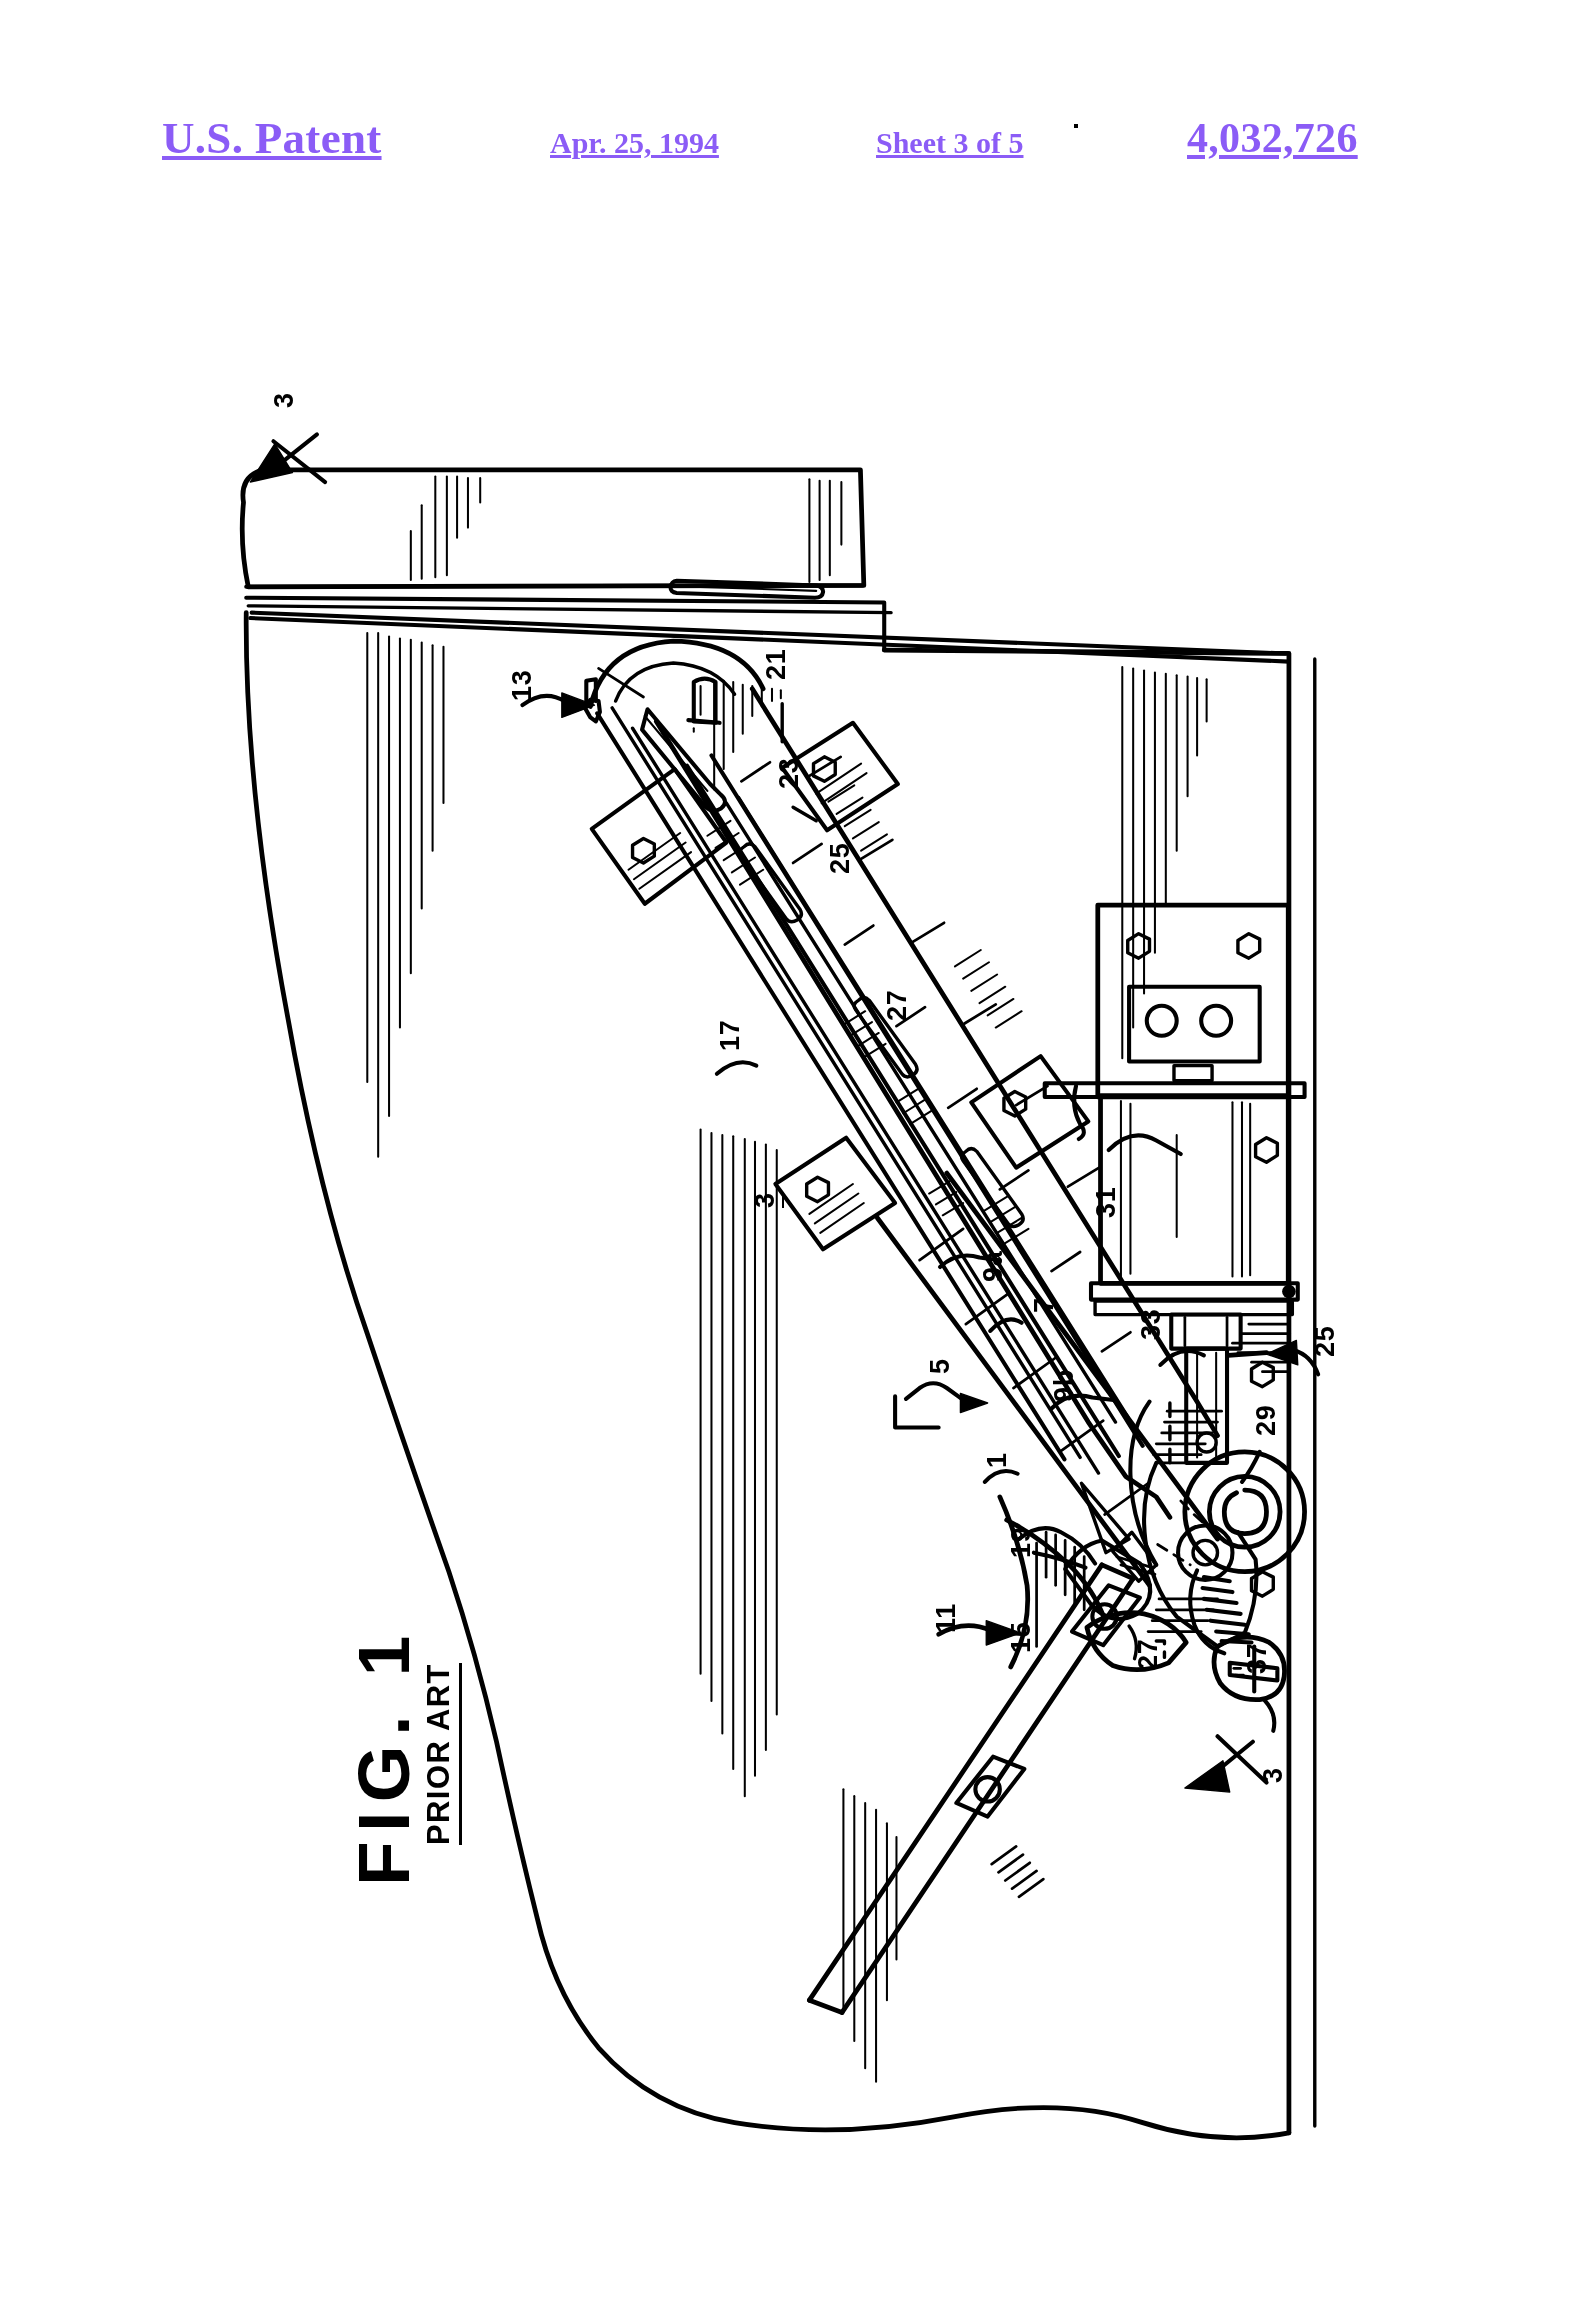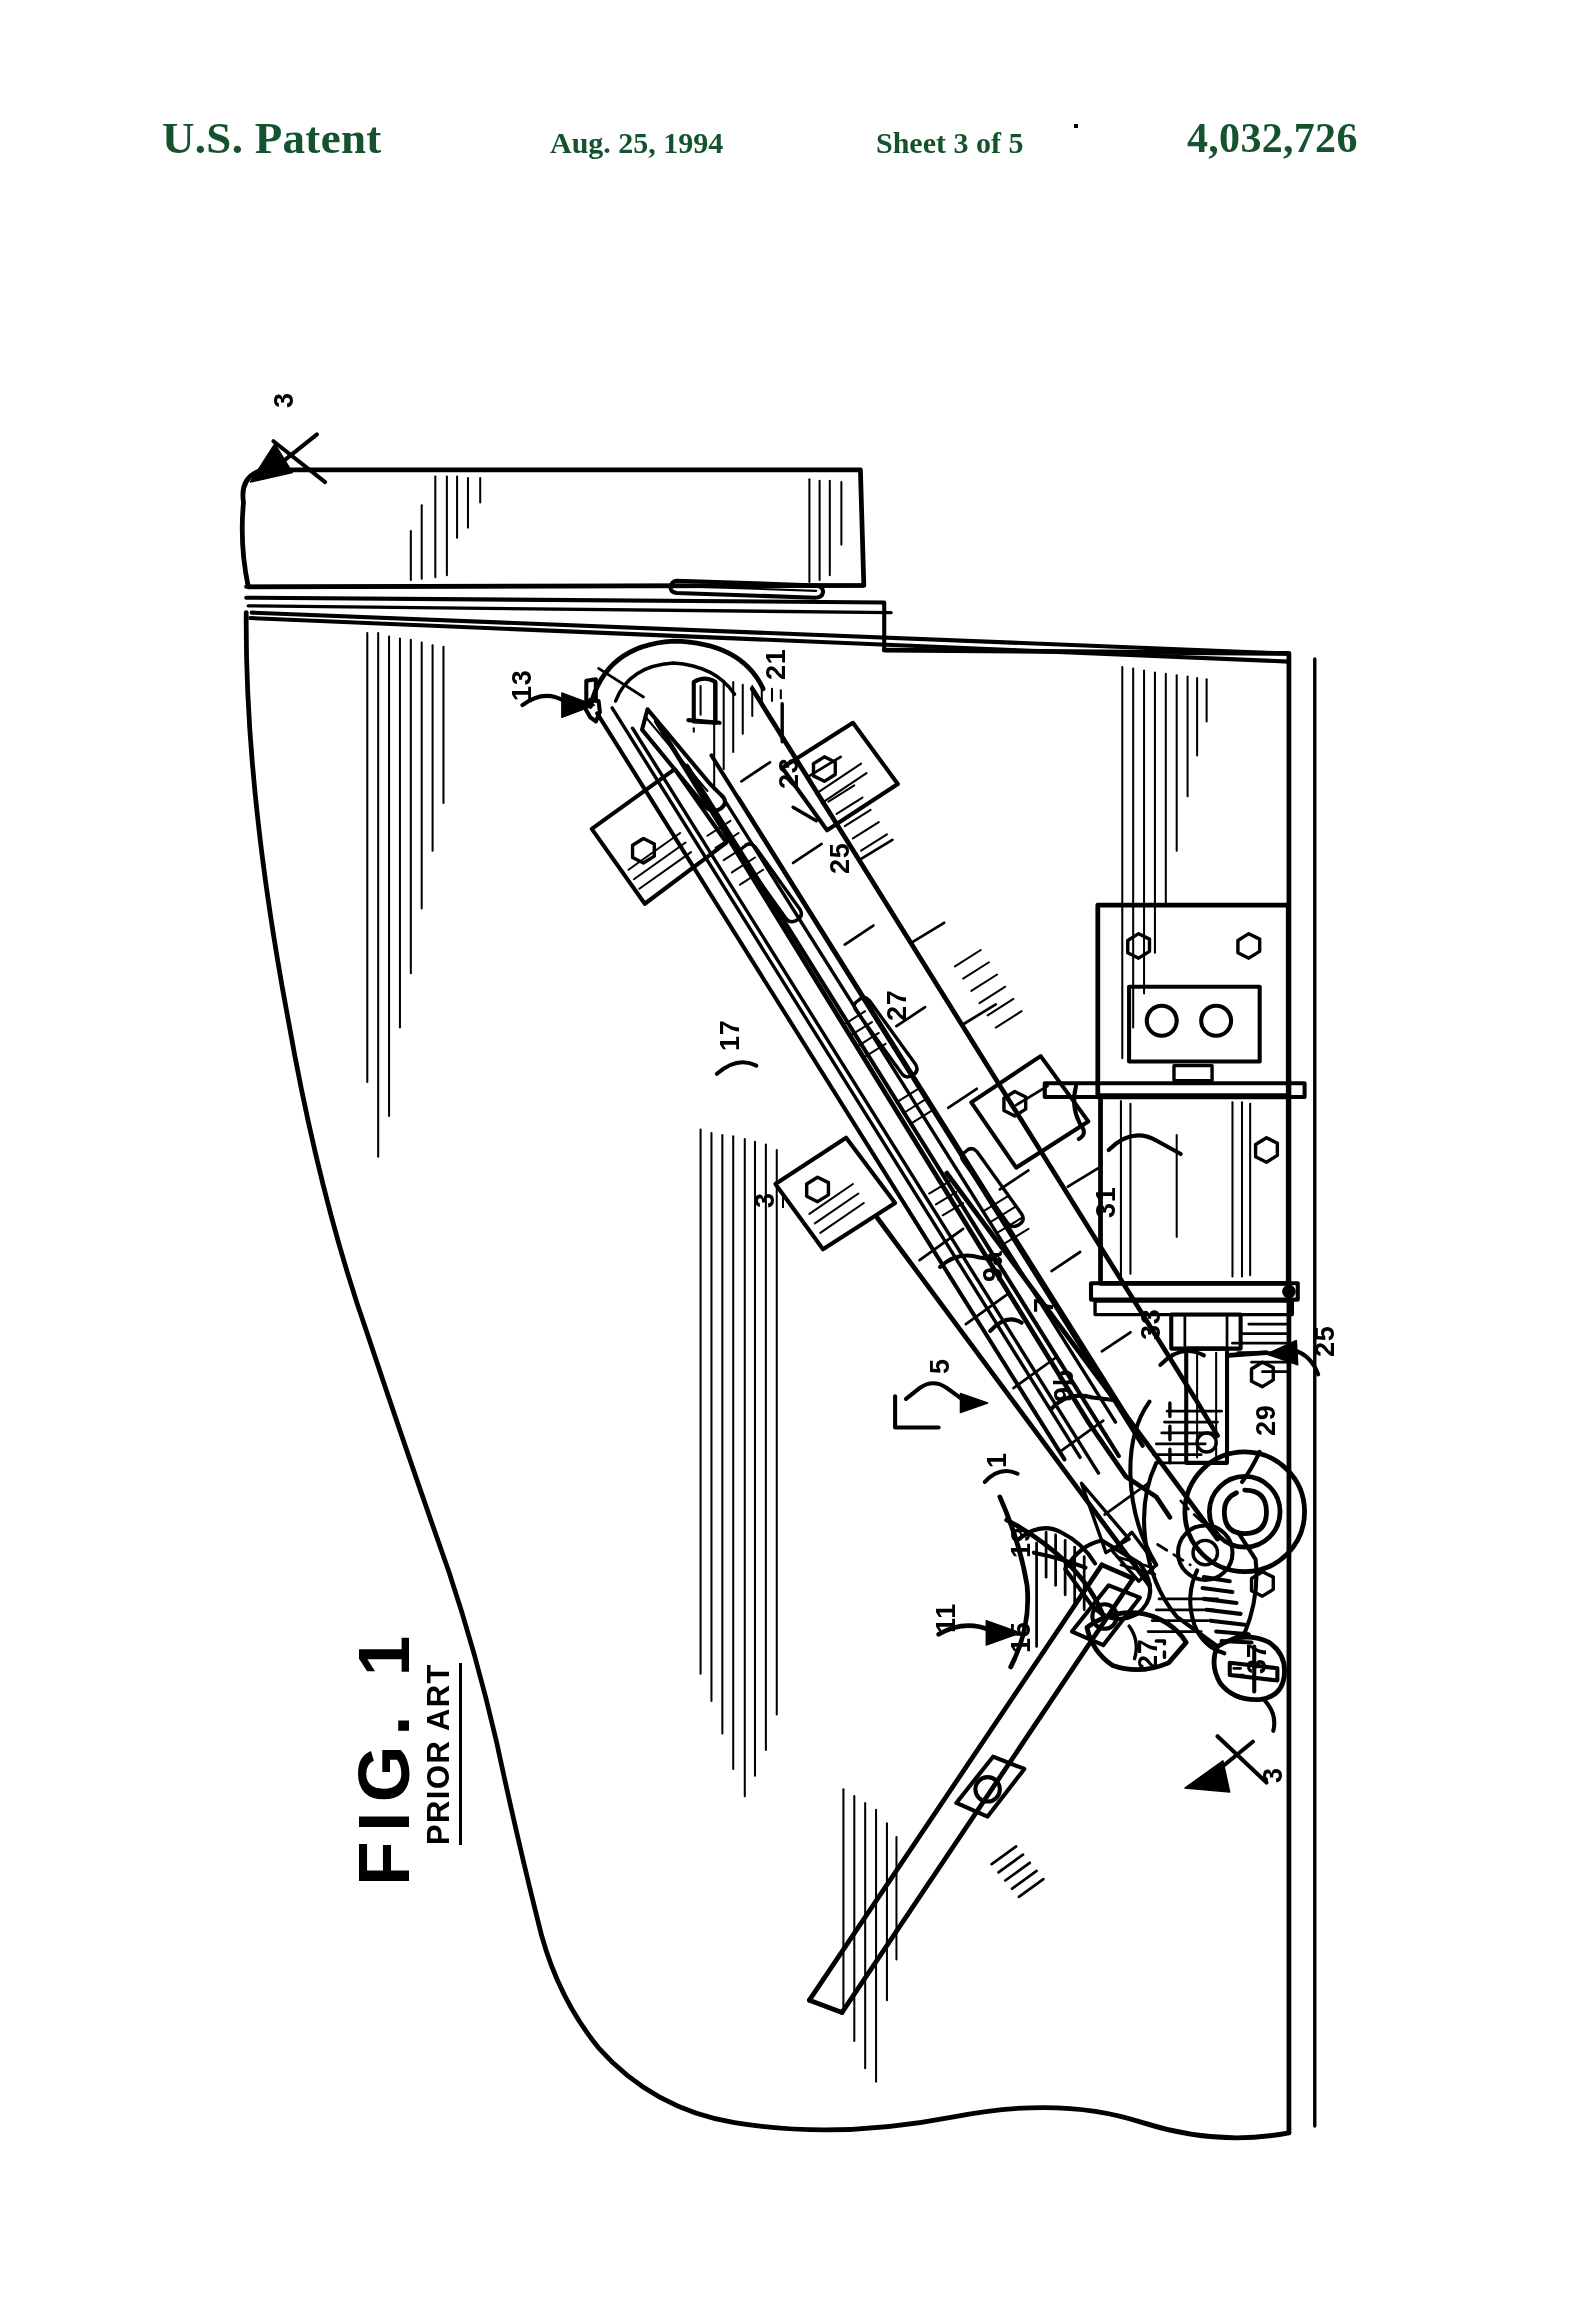--- a/index.html
+++ b/index.html
@@ -21,22 +21,23 @@
     position: absolute;
     left: 0;
     top: 116px;
     width: 1578px;
     height: 75px;
   }
   #patent-header .hdr-item {
     position: absolute;
     white-space: nowrap;
     font-weight: bold;
-    color: #14532d;
+    color: #8b5cf6;
     line-height: 1;
+    text-decoration: underline;
   }
   #hdr-office {
     left: 162px;
     top: 0px;
     font-size: 45px;
     letter-spacing: 0.3px;
   }
   #hdr-date {
     left: 550px;
     top: 12.2px;
@@ -116,21 +117,21 @@
     width: 1578px;
     height: 2319px;
     pointer-events: none;
   }
 </style>
 </head>
 <body>
 
 <div id="patent-header">
   <div class="hdr-item" id="hdr-office">U.S. Patent</div>
-  <div class="hdr-item" id="hdr-date">Aug. 25, 1994</div>
+  <div class="hdr-item" id="hdr-date">Apr. 25, 1994</div>
   <div class="hdr-item" id="hdr-sheet">Sheet 3 of 5</div>
   <div class="hdr-item" id="hdr-number">4,032,726</div>
   <div id="hdr-speck"></div>
 </div>
 
 <div class="rot-label" id="fig-title">FIG. 1</div>
 <div class="rot-label" id="fig-priorart">PRIOR ART</div>
 
 <svg id="figure-canvas" viewBox="0 0 2320 3408">
   <g fill="none" stroke="#000000" stroke-linecap="round" stroke-linejoin="round">

